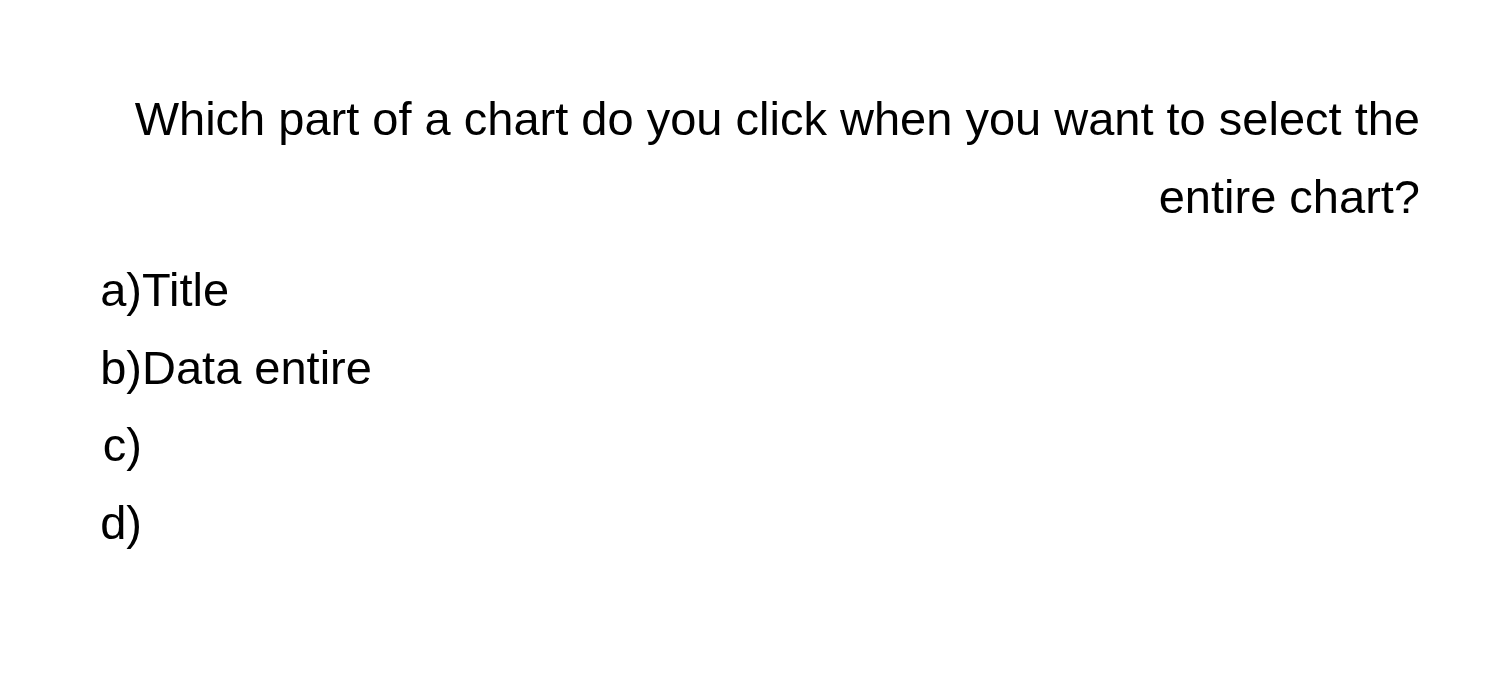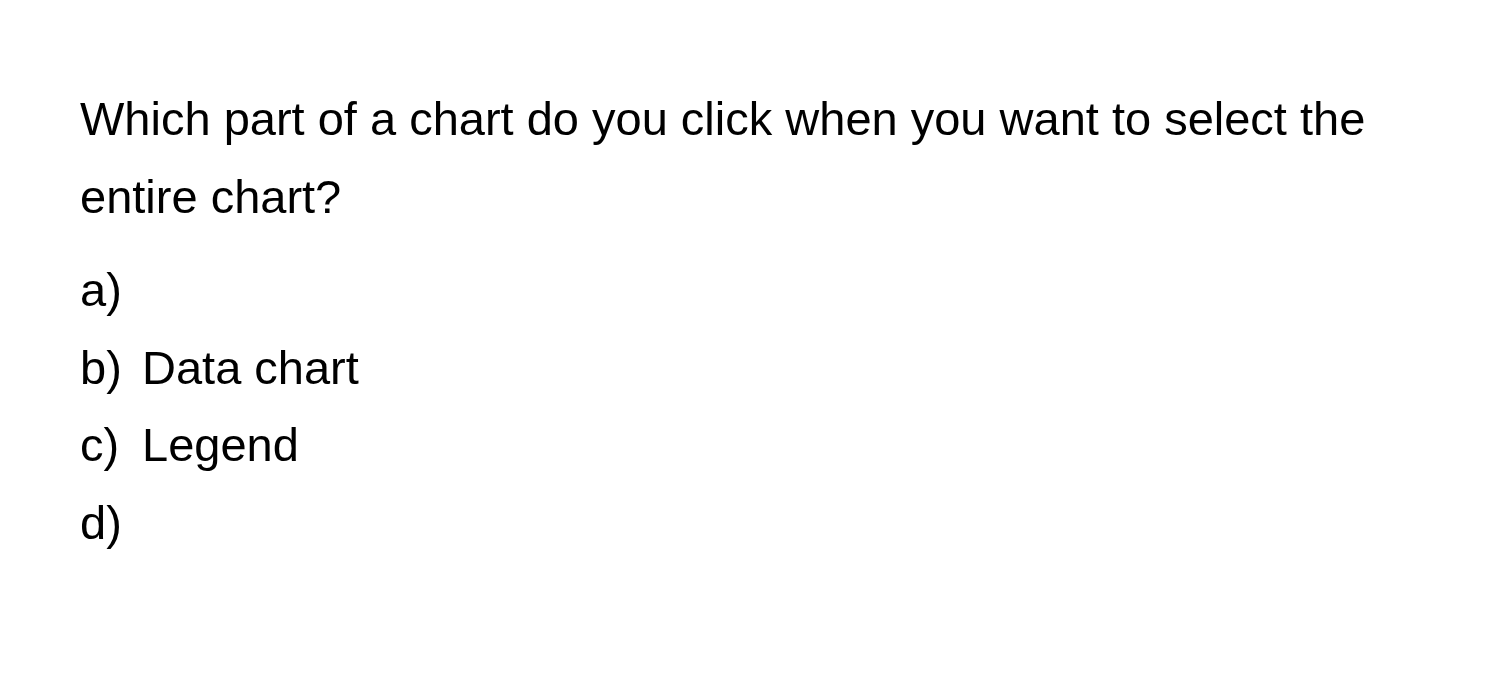--- a/index.html
+++ b/index.html
@@ -1,18 +1,19 @@
 <!DOCTYPE html>
 <html><head>
   <meta charset="utf-8">
   <style>
     * {
       margin: 0;
       padding: 0;
       box-sizing: border-box;
+      text-align: right;
     }
     body {
       width: 1500px;
       height: 688px;
       background: #ffffff;
       font-family: -apple-system, BlinkMacSystemFont, "Segoe UI", Helvetica, Arial, sans-serif;
       color: #000000;
       padding: 80px 80px 0 80px;
     }
     .question-text {
@@ -36,25 +37,25 @@
     }
   </style>
 </head>
 <body>
 
 <div class="question-text">Which part of a chart do you click when you want to select the entire chart?</div>
 
 <div class="options">
   <div class="option">
     <span class="option-letter">a)</span>
+    <span>Title</span>
   </div>
   <div class="option">
     <span class="option-letter">b)</span>
-    <span>Data chart</span>
+    <span>Data entire</span>
   </div>
   <div class="option">
     <span class="option-letter">c)</span>
-    <span>Legend</span>
   </div>
   <div class="option">
     <span class="option-letter">d)</span>
   </div>
 </div>
 
 </body></html>

